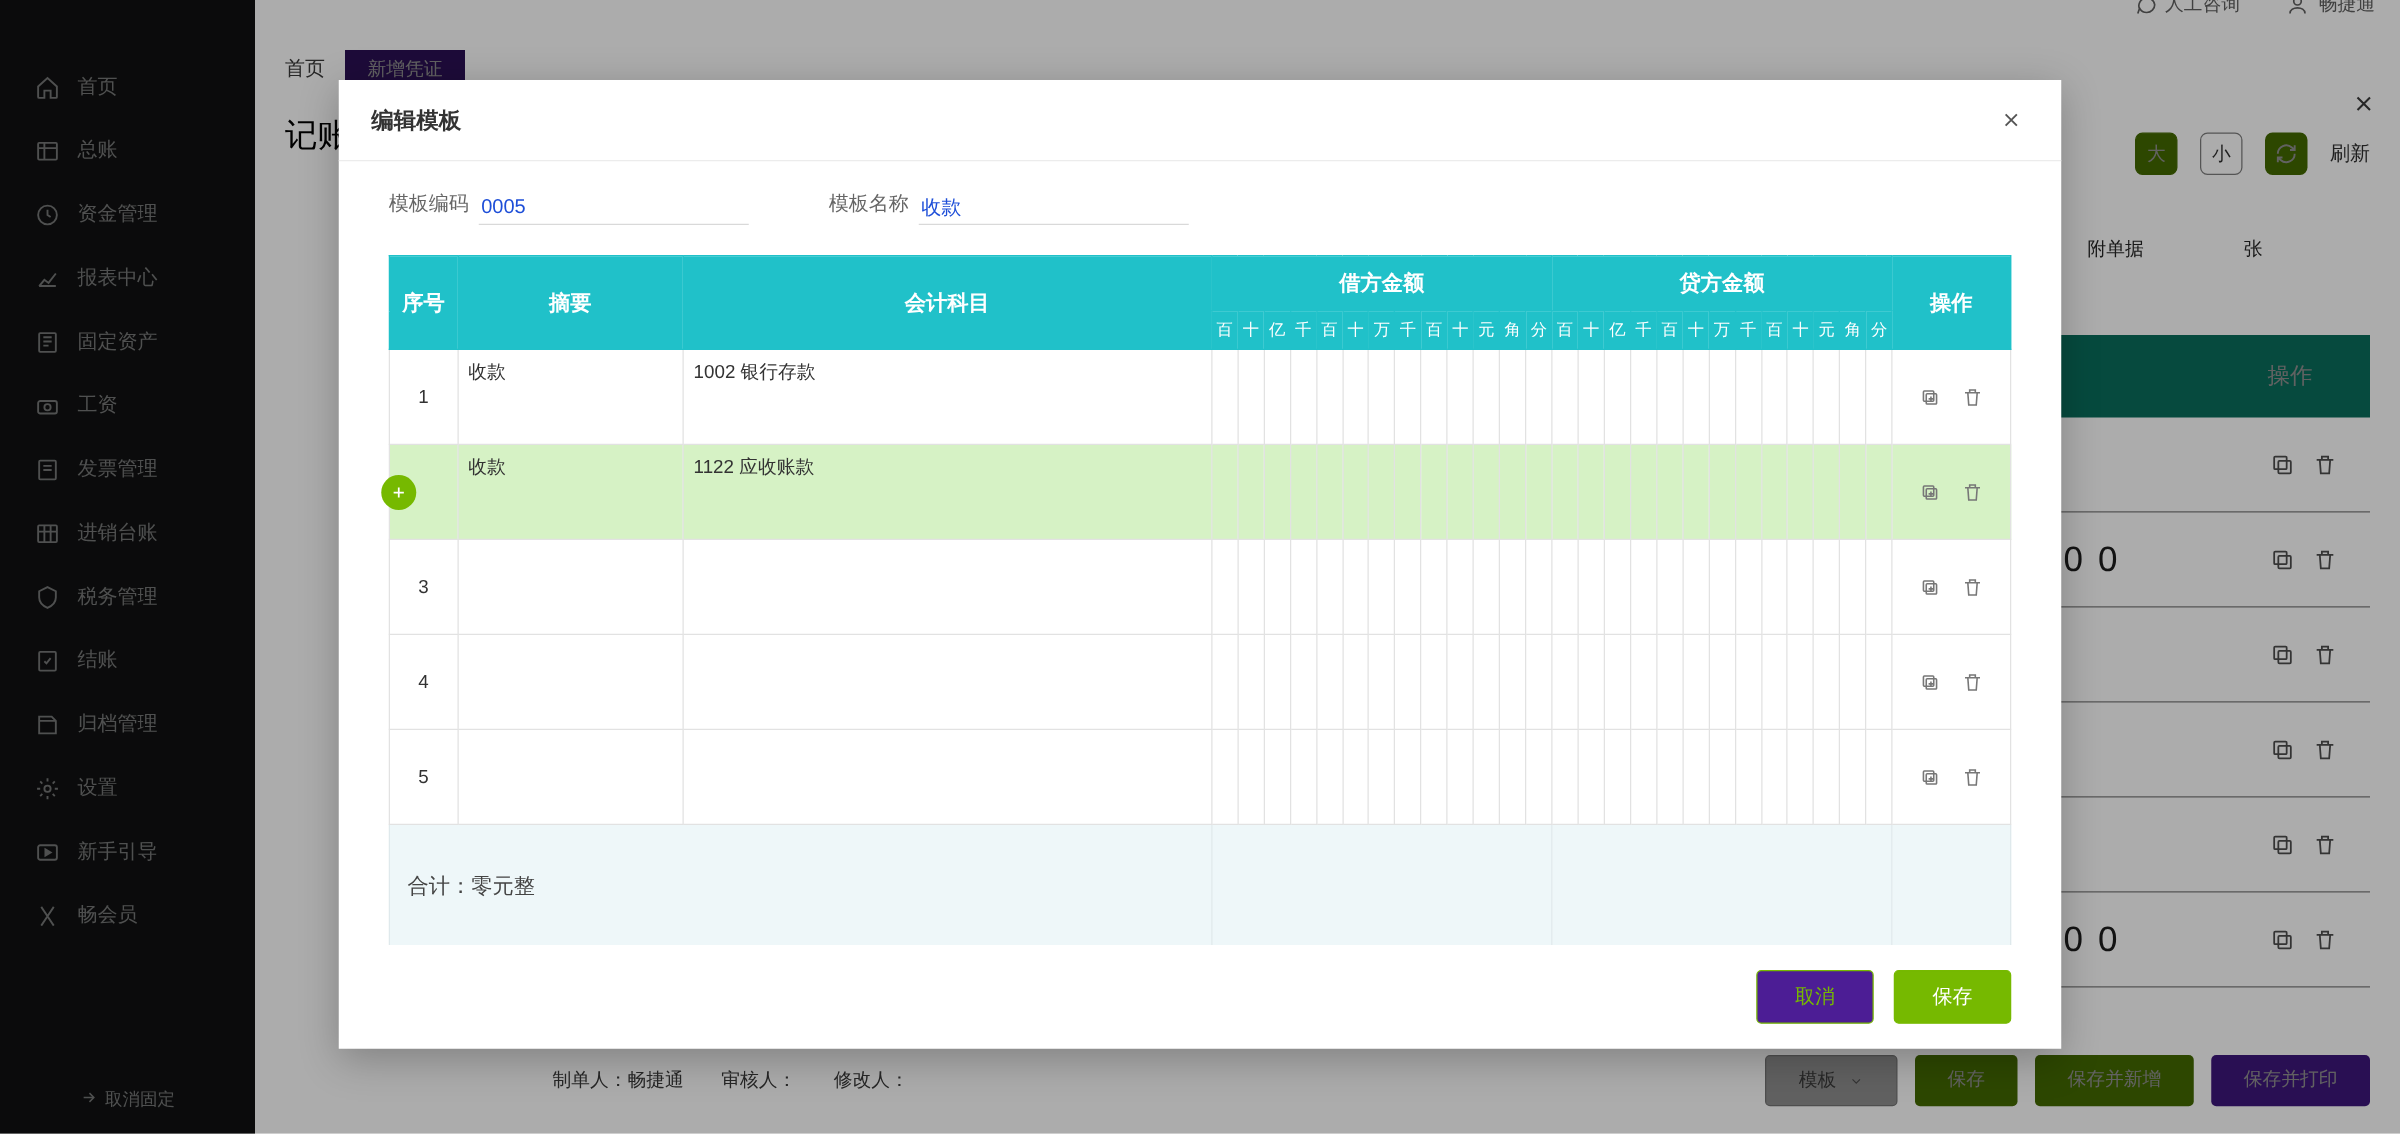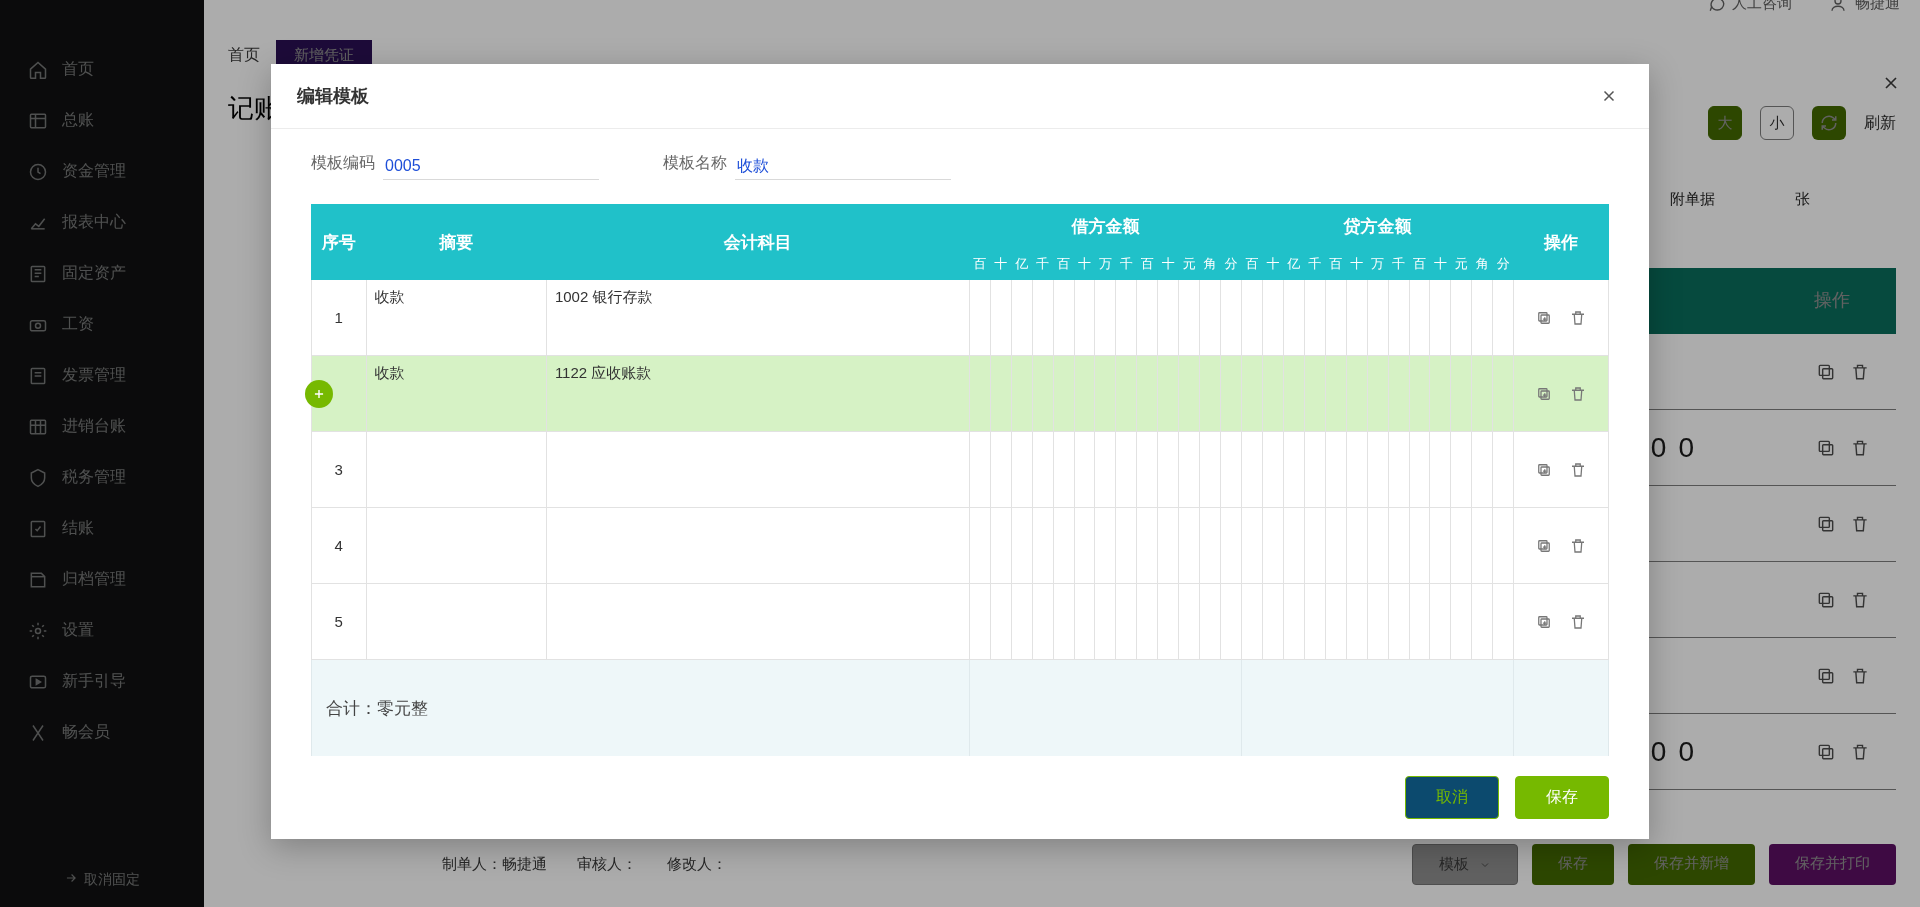--- a/index.html
+++ b/index.html
@@ -35,21 +35,21 @@
     .bg-amount{font-size:28px;color:#333;letter-spacing:12px;}
     .bg-ctrl{display:flex;gap:14px;}
     .bg-ctrl svg{width:20px;height:20px;stroke:#888;fill:none;stroke-width:1.7;}
     .bg-footer{position:absolute;left:238px;right:24px;bottom:22px;display:flex;align-items:center;gap:30px;}
     .bg-footer-field{color:#666;font-size:15px;}
     .bg-buttons{margin-left:auto;display:flex;gap:14px;}
     .bg-btn{padding:10px 26px;border-radius:4px;font-size:15px;color:#fff;text-align:right;}
     .bg-btn.tpl{background:#fff;color:#666;border:1px solid #ccc;display:flex;align-items:center;gap:10px;}
     .bg-btn.tpl svg{width:12px;height:12px;stroke:#888;fill:none;stroke-width:2;}
     .bg-btn.green{background:#76b900;}
-    .bg-btn.orange{background:#a21caf;}
+    .bg-btn.orange{background:#6d28d9;}
 
     .close-tab{position:absolute; right:10px; top:44px; width:38px;height:38px;display:flex;align-items:center;justify-content:center;}
     .close-tab svg{width:20px;height:20px;stroke:#666;fill:none;stroke-width:2;}
     .help-link{position:absolute;right:128px;top:-6px;color:#aaa;font-size:15px;display:flex;align-items:center;gap:6px;}
     .help-link svg{width:18px;height:18px;stroke:#aaa;fill:none;stroke-width:1.8;}
     .user-link{position:absolute;right:20px;top:-6px;color:#aaa;font-size:15px;display:flex;align-items:center;gap:8px;}
     .user-link svg{width:18px;height:18px;stroke:#aaa;fill:none;stroke-width:1.8;}
 
     
     .mask{position:absolute;inset:0;background:rgba(0,0,0,.30);}
@@ -91,21 +91,21 @@
 
     .add-btn{position:absolute;left:-1px;top:50%;transform:translate(-50%,-50%);width:28px;height:28px;border-radius:50%;background:#76b900;display:flex;align-items:center;justify-content:center;}
     .add-btn svg{width:14px;height:14px;stroke:#fff;stroke-width:2.4;}
     .idx-wrap{position:relative;height:100%;display:flex;align-items:center;justify-content:center;}
 
     .totals td{background:#eef7f9;height:97px;font-size:17px;color:#444;padding:0 14px;border:1px solid #dfe9ec;}
     .totals td.dcell{background:#eef7f9;}
 
     .modal-foot{display:flex;justify-content:flex-end;gap:16px;padding:20px 40px;}
     .btn{padding:10px 30px;font-size:16px;border-radius:4px;cursor:pointer;}
-    .btn.cancel{background:#0c4a6e;color:#76b900;border:1px solid #76b900;}
+    .btn.cancel{background:#4c1d95;color:#76b900;border:1px solid #76b900;}
     .btn.save{background:#76b900;color:#fff;border:1px solid #76b900;}
   </style>
 </head>
 <body>
 
 <div class="app">
   <div class="help-link">
     <svg viewBox="0 0 24 24">
         <path d="M21 11.5a8.38 8.38 0 0 1-8.5 8.5 8.5 8.5 0 0 1-7.6-4.7L3 21l1.7-5A8.5 8.5 0 1 1 21 11.5z"></path>
       </svg>

